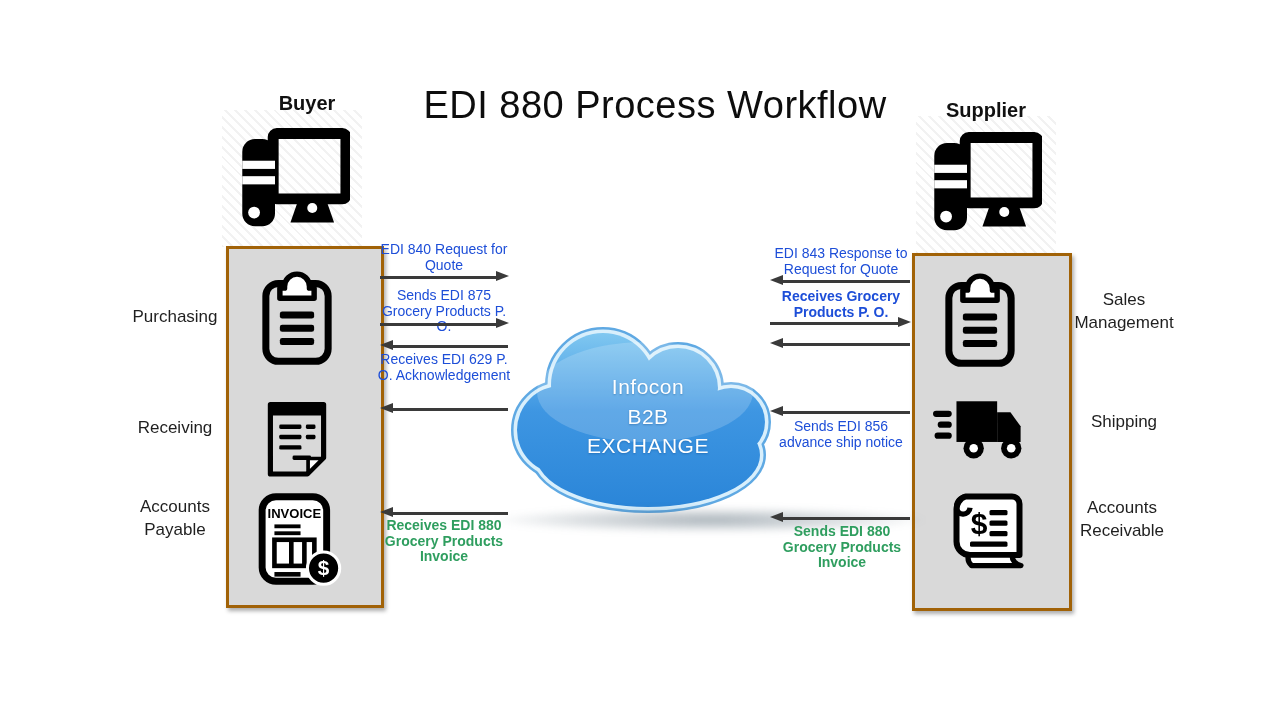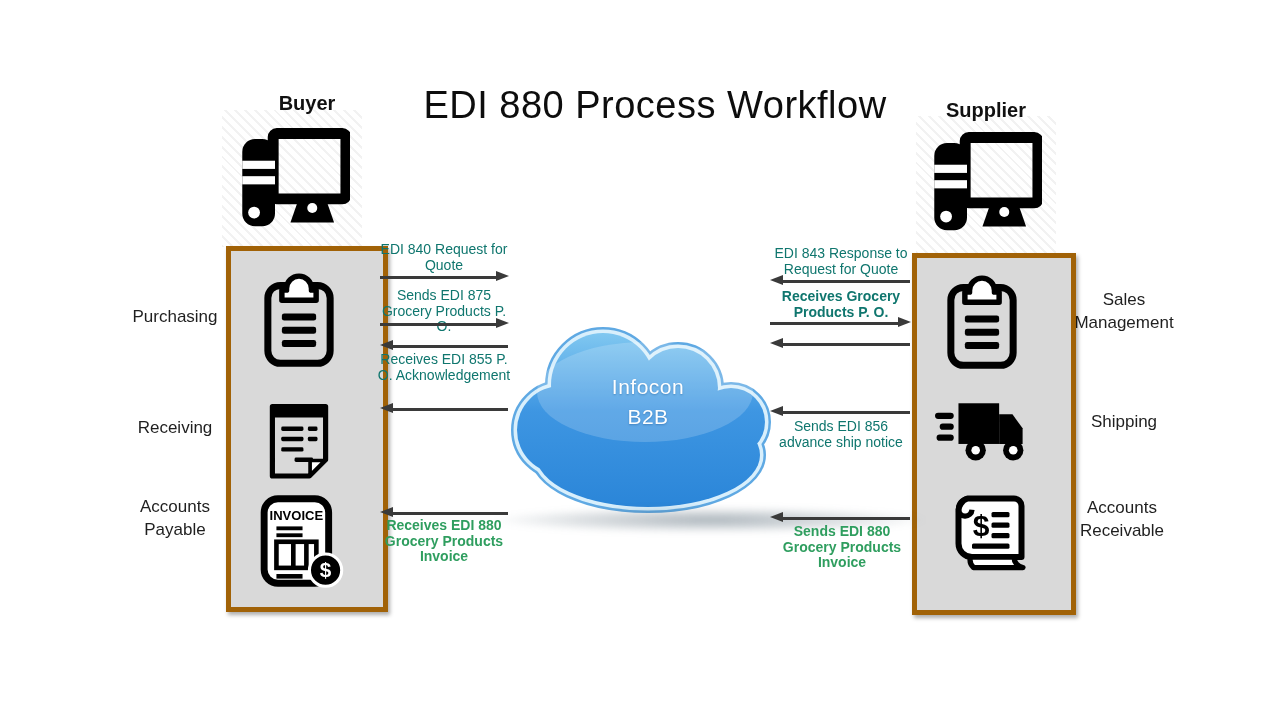--- a/index.html
+++ b/index.html
@@ -13,30 +13,30 @@
     left:400px;top:84px;width:510px;text-align:center;
     font-size:38px;font-weight:400;color:#0d0d0d;letter-spacing:0.5px;
   }
   
   .actor-label{font-size:20px;font-weight:bold;color:#111;text-align:center;}
   .hatch{
     background:repeating-linear-gradient(45deg, rgba(0,0,0,0.05) 0px, rgba(0,0,0,0.05) 2px, transparent 2px, transparent 7px);
   }
   
   .panel{
-    background:#d9d9d9;border:5px solid #a16207;
+    background:#d9d9d9;border:3px solid #a16207;
     box-shadow:2px 3px 4px rgba(0,0,0,0.32);
   }
   
   .dept{
     font-size:17px;line-height:23px;color:#1f1f1f;text-align:center;
   }
   
   .msg-label{
-    font-size:14px;line-height:15.5px;color:#0f766e;text-align:center;
+    font-size:14px;line-height:15.5px;color:#1d4ed8;text-align:center;
   }
   .msg-label.green{color:#2f9e5f;font-weight:bold;}
   
   .arrow{height:3px;background:#3a3a3a;}
   .arrow::after{
     content:'';position:absolute;top:-5px;width:0;height:0;
     border-top:5.5px solid transparent;border-bottom:5.5px solid transparent;
   }
   .arrow.right::after{right:-13px;border-left:13px solid #3a3a3a;}
   .arrow.left::after{left:-13px;border-right:13px solid #3a3a3a;}
@@ -184,30 +184,31 @@
       <circle cx="228" cy="112" r="34"></circle>
         <circle cx="58" cy="120" r="44"></circle>
       <ellipse cx="145" cy="145" rx="112" ry="52"></ellipse>
     </g>
     <ellipse cx="142" cy="82" rx="108" ry="50" fill="#ffffff" opacity="0.18"></ellipse>
   </svg>
   <div id="cloud-shadow" class="abs"></div>
   <div id="cloud-text" class="abs">
     <div>Infocon</div>
     <div>B2B</div>
+    <div>EXCHANGE</div>
   </div>
 
   <div class="abs msg-label" style="left:377px;top:242px;width:134px;">EDI 840 Request for Quote</div>
   <div class="abs arrow right" style="left:380px;top:276px;width:116px;"></div>
 
   <div class="abs msg-label" style="left:377px;top:288px;width:134px;">Sends EDI 875 Grocery Products P. O.</div>
   <div class="abs arrow right" style="left:380px;top:323px;width:116px;"></div>
 
   <div class="abs arrow left" style="left:393px;top:345px;width:115px;"></div>
-  <div class="abs msg-label" style="left:377px;top:352px;width:134px;">Receives EDI 855 P. O. Acknowledgement</div>
+  <div class="abs msg-label" style="left:377px;top:352px;width:134px;">Receives EDI 629 P. O. Acknowledgement</div>
 
   <div class="abs arrow left" style="left:393px;top:408px;width:115px;"></div>
 
   <div class="abs arrow left" style="left:393px;top:512px;width:115px;"></div>
   <div class="abs msg-label green" style="left:377px;top:518px;width:134px;">Receives EDI 880 Grocery Products Invoice</div>
 
   <div class="abs msg-label" style="left:770px;top:246px;width:142px;">EDI 843 Response to Request for Quote</div>
   <div class="abs arrow left" style="left:783px;top:280px;width:127px;"></div>
 
   <div class="abs msg-label" style="left:770px;top:289px;width:142px;font-weight:bold;">Receives Grocery Products P. O.</div>

